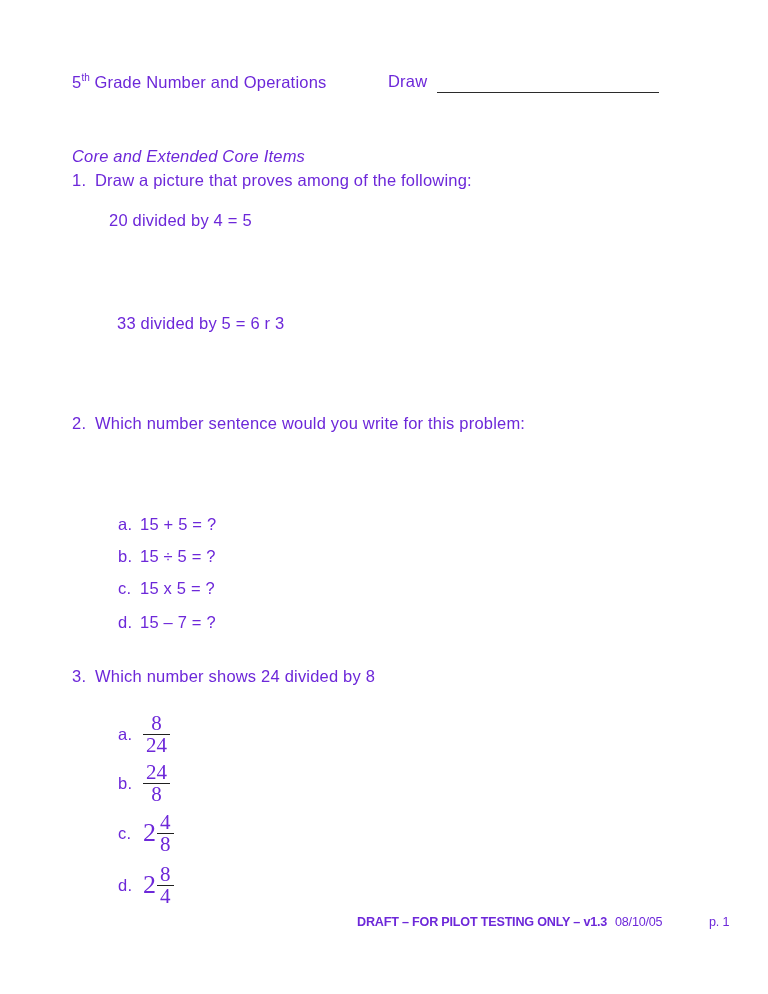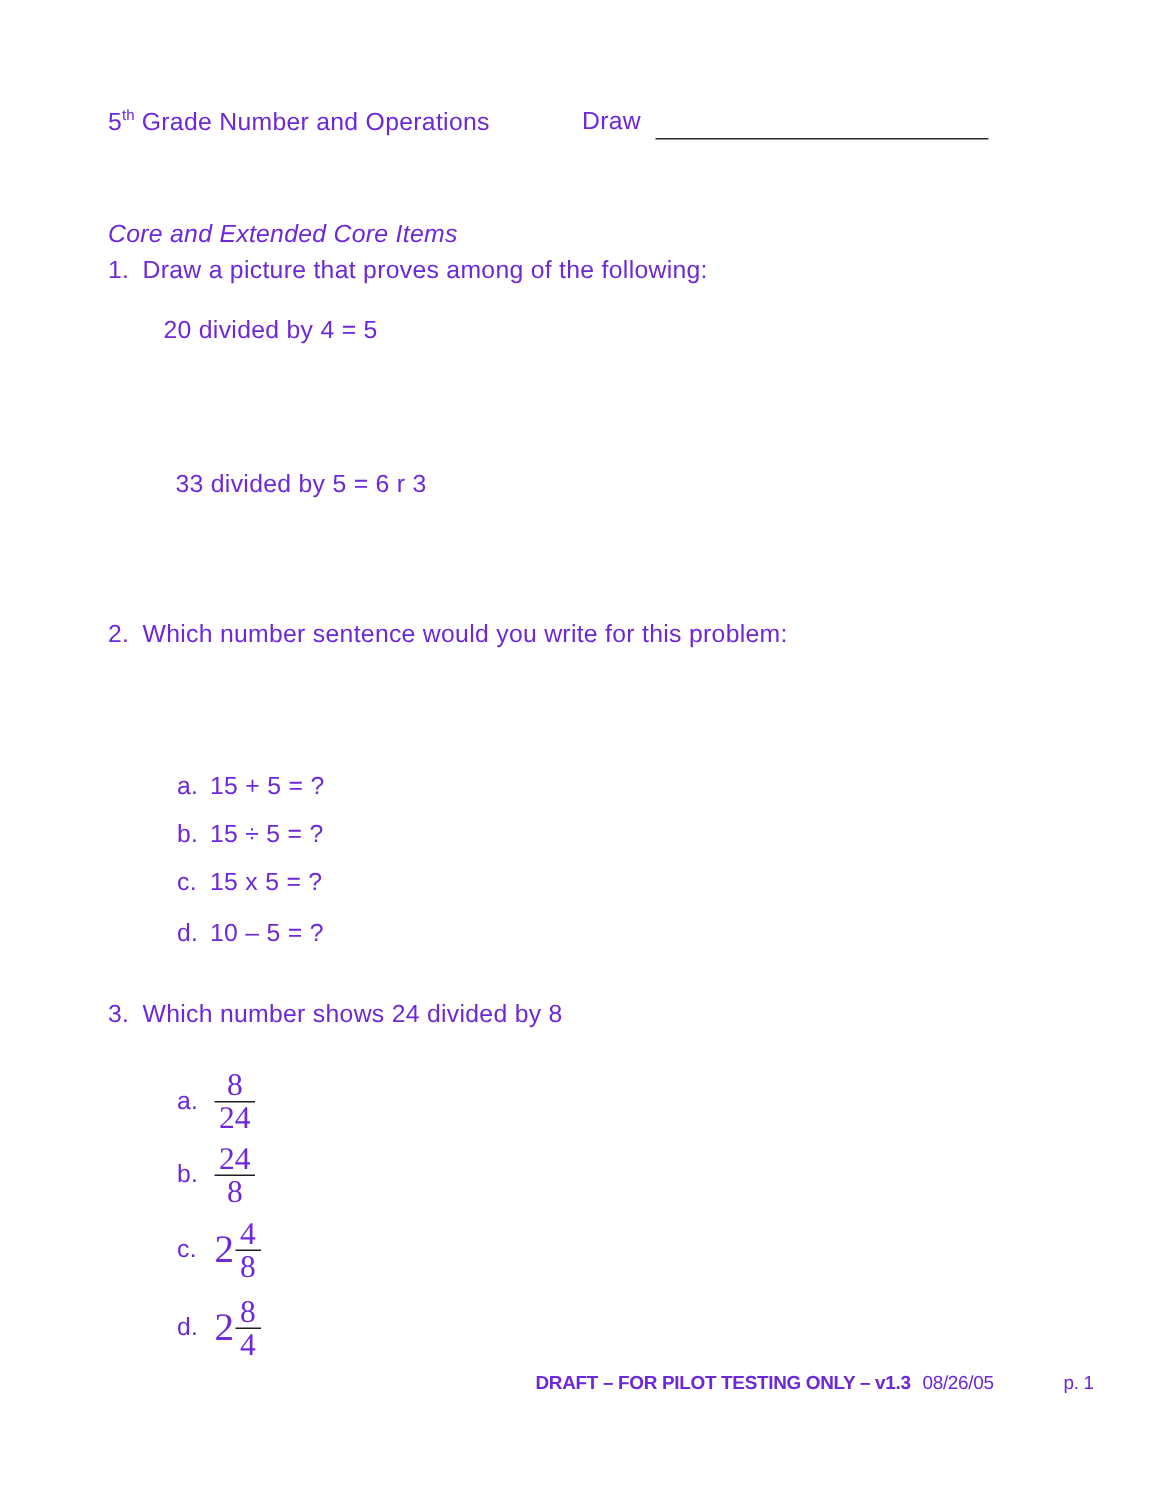--- a/index.html
+++ b/index.html
@@ -73,21 +73,21 @@
   <div class="abs opt" style="left:118px; top:547px;">
     <span class="letter">b.</span>
     <span>15 ÷ 5 = ?</span>
   </div>
   <div class="abs opt" style="left:118px; top:579px;">
     <span class="letter">c.</span>
     <span>15 x 5 = ?</span>
   </div>
   <div class="abs opt" style="left:118px; top:613px;">
     <span class="letter">d.</span>
-    <span>10 – 5 = ?</span>
+    <span>15 – 7 = ?</span>
   </div>
 
   <div class="abs qrow" style="left:72px; top:667px;">
     <span class="qnum">3.</span>
     <span>Which number shows 24 divided by 8</span>
   </div>
 
   <div class="fopt" style="left:118px; top:712px;">
     <span class="letter">a.</span>
     <span class="frac">
@@ -116,16 +116,16 @@
   <div class="fopt" style="left:118px; top:863px;">
     <span class="letter">d.</span>
     <span class="whole">2</span>
     <span class="frac">
       <span class="num">8</span>
       <span class="den">4</span>
     </span>
   </div>
 
   <div class="abs footer bold" style="left:333px; top:915px;">DRAFT – FOR PILOT TESTING ONLY – v1.3</div>
-  <div class="abs footer" style="left:615px; top:915px;">08/26/05</div>
+  <div class="abs footer" style="left:615px; top:915px;">08/10/05</div>
   <div class="abs footer" style="left:693px; top:915px;padding-left:16px;">p. 1</div>
 
 </div>
 
 </body></html>

